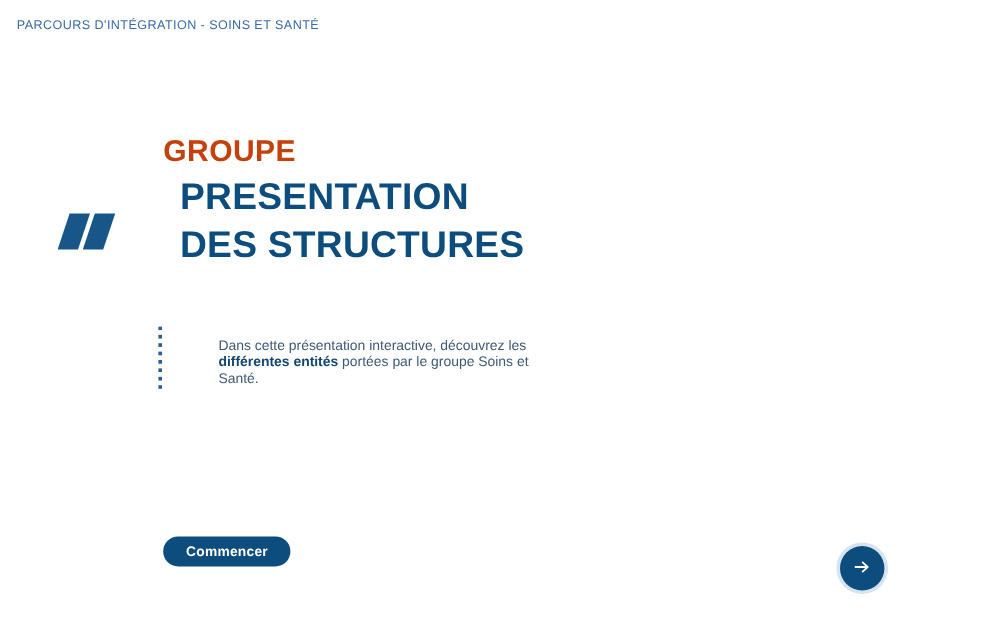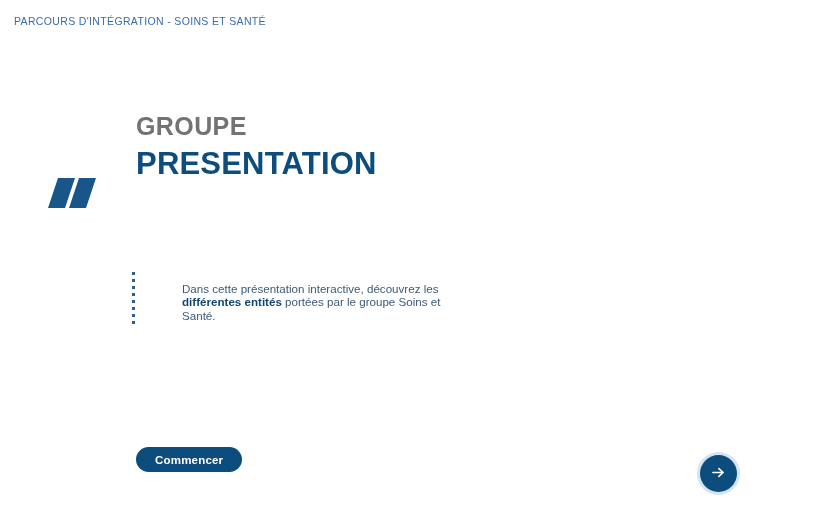--- a/index.html
+++ b/index.html
@@ -56,32 +56,32 @@
   
   .headings {
     position: absolute;
     left: 136px;
     top: 112px;
     width: 430px;
   }
   .eyebrow {
     font-size: 25px;
     font-weight: bold;
-    color: #737373;
+    color: #c2410c;
     letter-spacing: 0.4px;
     line-height: 1.12;
     margin: 0;
   }
   .title {
     font-size: 31px;
     font-weight: bold;
     color: #0d4d7d;
     letter-spacing: 0.2px;
     line-height: 1.29;
-    margin: 4px 0 0 0;
+    margin: 4px 0 0 14px;
   }
   .title .ln {
     display: block;
   }
 
   
   .intro {
     position: absolute;
     left: 132px;
     top: 270px;
@@ -169,20 +169,21 @@
     <svg viewBox="0 0 54 46" width="54" height="46" aria-hidden="true">
       <path d="M10 8 H27 L17 38 H0 Z" fill="#18568a"></path>
       <path d="M31 8 H48 L38 38 H21 Z" fill="#18568a"></path>
     </svg>
   </div>
 
   <div class="headings">
     <h2 class="eyebrow">GROUPE</h2>
     <h1 class="title">
       <span class="ln">PRESENTATION</span>
+      <span class="ln">DES STRUCTURES</span>
     </h1>
   </div>
 
   <div class="intro">
     <div class="dotted-rule"></div>
     <p class="intro-text">
       <span>Dans cette présentation interactive, découvrez les </span><b>différentes entités</b><span> portées par le groupe Soins et Santé.</span>
     </p>
   </div>
 

